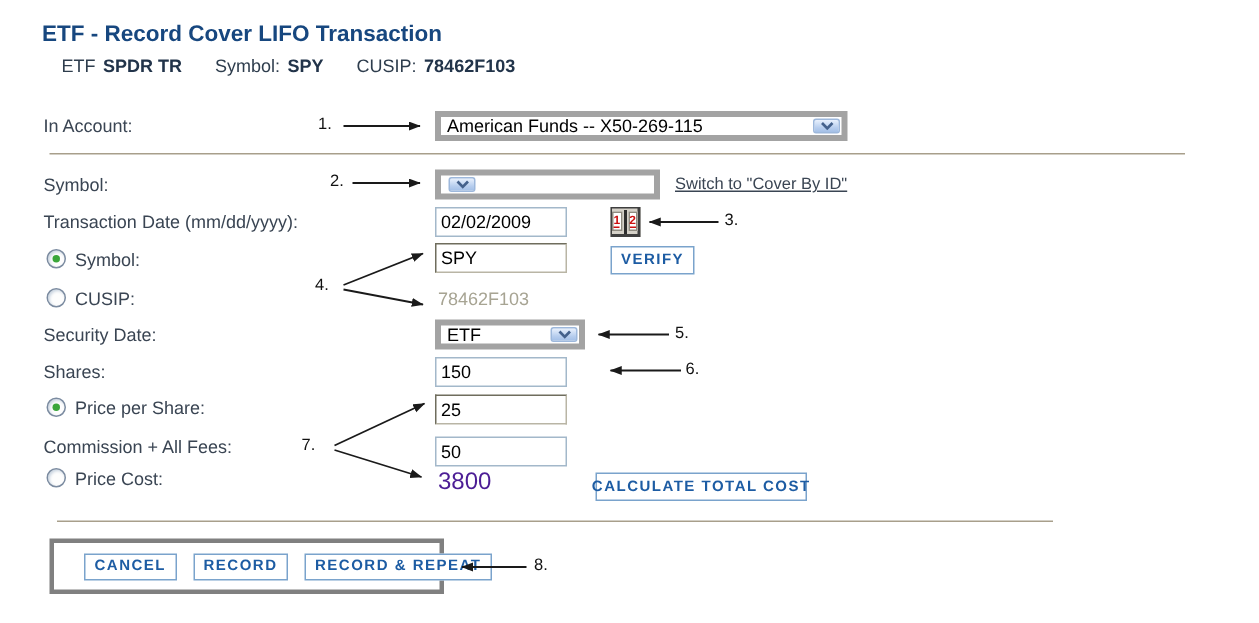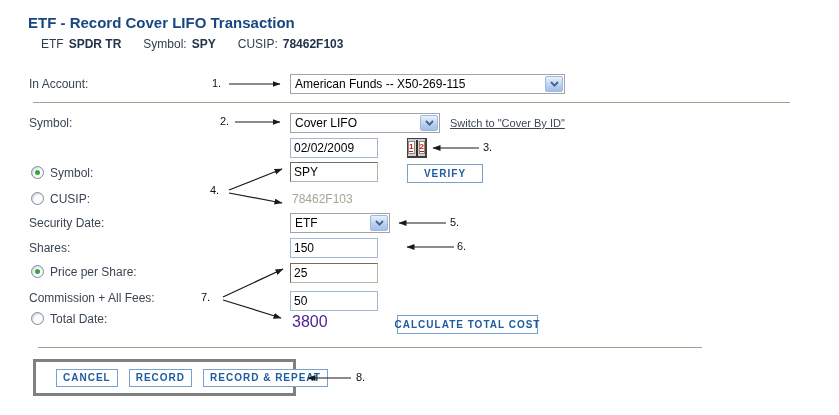--- a/index.html
+++ b/index.html
@@ -15,21 +15,21 @@
   .lbl { position:absolute; left:29px; font-size:12px; color:#3a4553; white-space:nowrap; }
   .radio-lbl { left:50px; }
 
   input.field { position:absolute; left:290px; width:88px; height:20px; box-sizing:border-box;
     font-family:"Liberation Sans", sans-serif; font-size:12px; color:#000; background:#fff;
     padding:1px 3px; outline:none; }
   .flat { border:1px solid #a3b8ca; }
   .inset { border-style:solid; border-width:1px;
     border-color:#6f6d5d #b9b5a5 #b9b5a5 #6f6d5d; }
 
-  .select { position:absolute; left:290px; height:20px; box-sizing:border-box; border:1px solid #a3a3a3;
+  .select { position:absolute; left:290px; height:20px; box-sizing:border-box; border:4px solid #a3a3a3;
     background:#fff; display:flex; align-items:center; font-size:12px; color:#000;
     padding-left:4px; cursor:default; }
   .select .txt { flex:1; white-space:nowrap; overflow:hidden; }
   .select .dd { width:16px; align-self:stretch; margin:1px; flex:none;
     background:linear-gradient(#e9f1fd,#b6cdee 65%,#a4c0e7); border:1px solid #9db8dc; border-radius:2px;
     display:flex; align-items:center; justify-content:center; }
 
   .btn-blue { position:absolute; box-sizing:border-box; background:#fff; border:1px solid #7aa3cc;
     color:#1d5ca3; font-family:"Liberation Sans", sans-serif; font-weight:bold; font-size:10px;
     letter-spacing:1px; display:flex; align-items:center; justify-content:center;
@@ -93,44 +93,44 @@
     <span class="dd">
       <svg width="9" height="6" viewBox="0 0 9 6">
           <path d="M1,1 L4.5,4.6 L8,1" stroke="#44618c" stroke-width="1.8" fill="none"></path>
         </svg>
     </span>
   </div>
   <div class="sep" style="left:33px; top:102px; width:757px;"></div>
 
   <div class="lbl" style="top:116px">Symbol:</div>
   <div class="select" style="top:113px; width:150px;">
-    <span class="txt">Cover LIFO</span>
     <span class="dd">
       <svg width="9" height="6" viewBox="0 0 9 6">
           <path d="M1,1 L4.5,4.6 L8,1" stroke="#44618c" stroke-width="1.8" fill="none"></path>
         </svg>
     </span>
   </div>
   <a class="link" style="left:450px; top:117px;">Switch to "Cover By ID"</a>
 
+  <div class="lbl" style="top:141px">Transaction Date (mm/dd/yyyy):</div>
   <input class="field flat" style="top: 138px;" type="text" value="02/02/2009">
   <div class="cal">
     <span class="pg">
         <span>1</span>
       </span>
     <span class="spine"></span>
     <span class="pg">
         <span>2</span>
       </span>
   </div>
 
   <div class="radio on" style="top:166px"></div>
   <div class="lbl radio-lbl" style="top:166px">Symbol:</div>
   <input class="field inset" style="top: 162px;" type="text" value="SPY">
-  <button class="btn-blue" style="left:407px; top:164px; width:76px; height:19px;">VERIFY</button>
+  <button class="btn-blue" style="left:407px; top:164px; width:56px; height:19px;">VERIFY</button>
 
   <div class="radio" style="top:192px"></div>
   <div class="lbl radio-lbl" style="top:192px">CUSIP:</div>
   <div class="muted-val" style="left:292px; top:192px;">78462F103</div>
 
   <div class="lbl" style="top:216px">Security Date:</div>
   <div class="select" style="top:213px; width:100px;">
     <span class="txt">ETF</span>
     <span class="dd">
       <svg width="9" height="6" viewBox="0 0 9 6">
@@ -143,21 +143,21 @@
   <input class="field flat" style="top: 238px;" type="text" value="150">
 
   <div class="radio on" style="top:265px"></div>
   <div class="lbl radio-lbl" style="top:265px">Price per Share:</div>
   <input class="field inset" style="top: 263px;" type="text" value="25">
 
   <div class="lbl" style="top:291px">Commission + All Fees:</div>
   <input class="field flat" style="top: 291px;" type="text" value="50">
 
   <div class="radio" style="top:312px"></div>
-  <div class="lbl radio-lbl" style="top:312px">Total Date:</div>
+  <div class="lbl radio-lbl" style="top:312px">Price Cost:</div>
   <div class="plain-val" style="left:292px; top:313px;">3800</div>
   <button class="btn-blue" style="left:397px; top:315px; width:141px; height:19px;">CALCULATE TOTAL COST</button>
 
   <div class="sep" style="left:38px; top:347px; width:664px;"></div>
 
   <div class="footer-box">
     <button class="btn-blue">CANCEL</button>
     <button class="btn-blue">RECORD</button>
     <button class="btn-blue">RECORD &amp; REPEAT</button>
   </div>

